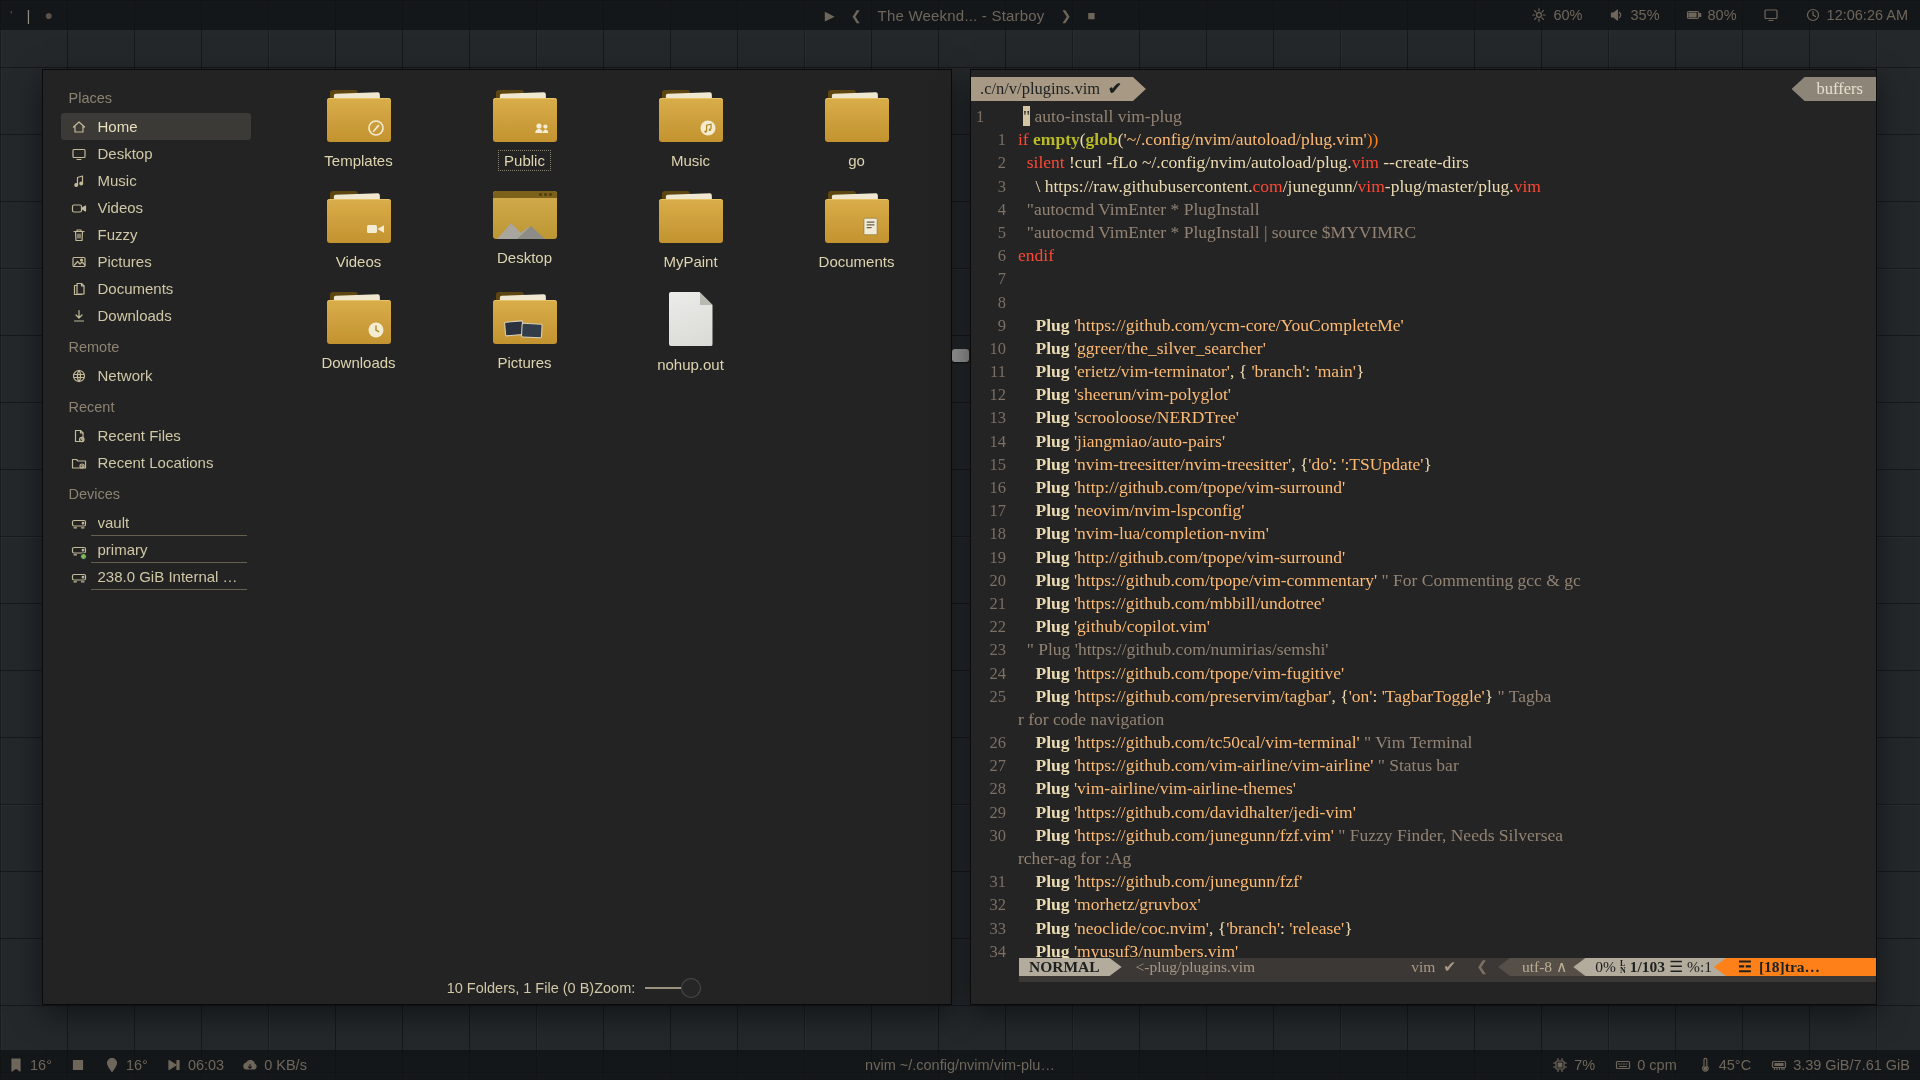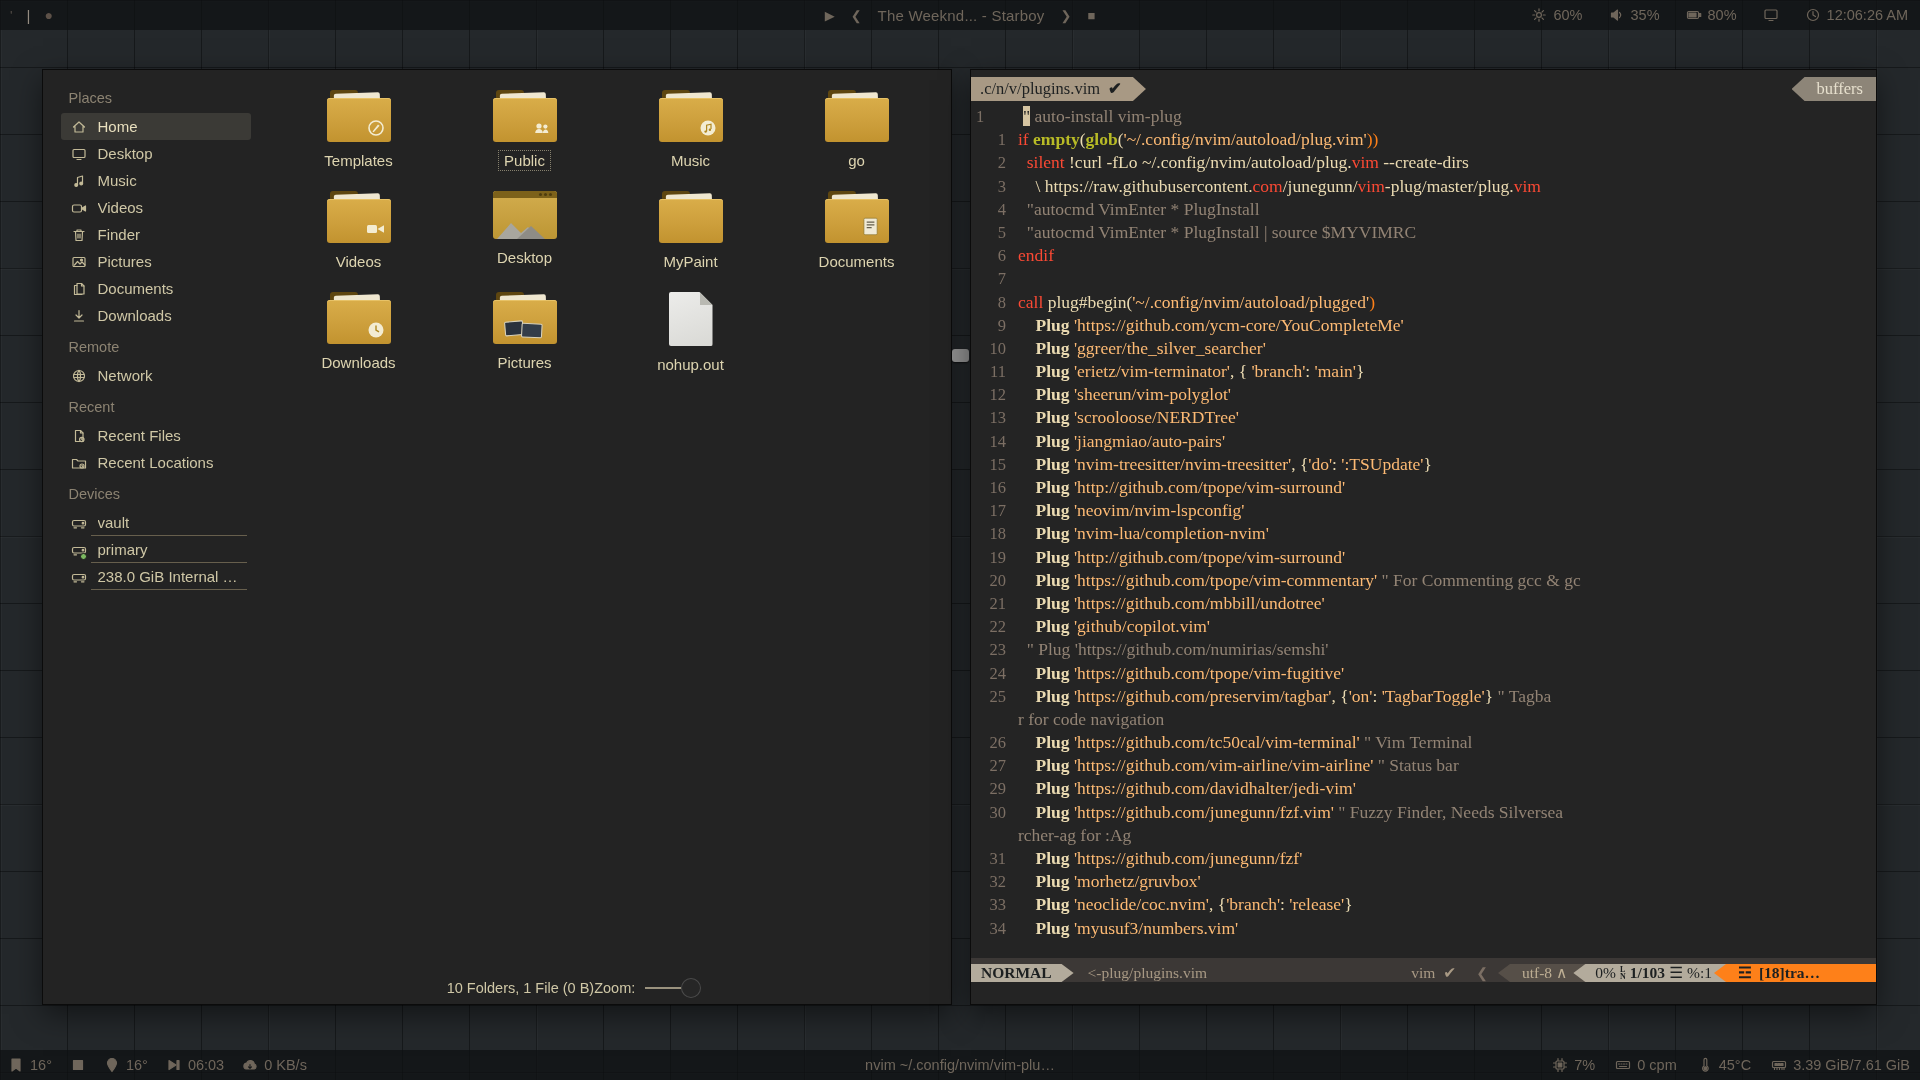--- a/index.html
+++ b/index.html
@@ -95,21 +95,21 @@
   .code{padding-left:12px;}
   .tk-k{color:#fb4934;}
   .tk-s{color:#fdba74;}
   .tk-fn{color:#b8bb26;font-weight:bold;}
   .tk-t{color:#ebdbb2;}
   .tk-c{color:#928374;}
   .tk-o{color:#fe8019;}
   .tk-b{color:#ebdbb2;font-weight:bold;}
   .tk-cursor{background:#d5c4a1;color:#242424;}
 
-  .statusline{height:24px;flex:none;display:flex;align-items:flex-end;background:#3c3836;font-size:15.5px;}
+  .statusline{height:24px;flex:none;display:flex;align-items:flex-start;background:#3c3836;font-size:15.5px;margin-left:48px;}
   .statusline>div{display:flex;align-items:center;}
   .sl-a{background:#b3ab9c;color:#1d2021;font-weight:bold;padding:0 22px 0 10px;
     clip-path:polygon(0 0,calc(100% - 12px) 0,100% 50%,calc(100% - 12px) 100%,0 100%);}
   .sl-b{flex:1;color:#a89984;padding-left:14px;min-width:0;}
   .sl-ft{margin-left:auto;padding-right:20px;display:flex;gap:8px;}
   .sl-sep{color:#7c6f64;display:flex;align-items:center;font-size:14px;}
   .sl-c{background:#564f48;color:#bdae93;padding:0 18px 0 24px;margin-left:10px;
     clip-path:polygon(12px 0,100% 0,100% 100%,12px 100%,0 50%);}
   .sl-d{background:#b3ab9c;color:#1d2021;padding:0 14px 0 22px;margin-left:-12px;gap:4px;
     clip-path:polygon(12px 0,100% 0,100% 100%,12px 100%,0 50%);}
@@ -207,21 +207,21 @@
             <svg class="ic" viewBox="0 0 16 16" fill="none" stroke="currentColor" stroke-width="1.2" stroke-linecap="round" stroke-linejoin="round">
               <rect x="1.5" y="5" width="9" height="7" rx="1.5"></rect>
               <path d="M10.5 8.5 14.5 6v5z" fill="currentColor"></path>
             </svg>
             <span class="sb-label">Videos</span>
           </div>
           <div class="sb-item">
             <svg class="ic" viewBox="0 0 16 16" fill="none" stroke="currentColor" stroke-width="1.2" stroke-linecap="round" stroke-linejoin="round">
               <path d="M3 4.5h10M6 4.5V3h4v1.5M4.5 4.5l.5 9h6l.5-9M7 7v4M9 7v4"></path>
             </svg>
-            <span class="sb-label">Finder</span>
+            <span class="sb-label">Fuzzy</span>
           </div>
           <div class="sb-item">
             <svg class="ic" viewBox="0 0 16 16" fill="none" stroke="currentColor" stroke-width="1.2" stroke-linecap="round" stroke-linejoin="round">
               <rect x="2" y="3.5" width="12" height="9" rx="1"></rect>
               <path d="M3.5 11l3-3.5 2.5 2.5 2-2 3 3"></path>
               <circle cx="10.5" cy="6" r="1" fill="currentColor"></circle>
             </svg>
             <span class="sb-label">Pictures</span>
           </div>
           <div class="sb-item">
@@ -436,41 +436,42 @@
     </div>
     <div class="buffer">
         <div class="row"><span class="ln cur">1</span><span class="code"><span class="tk-cursor">"</span><span class="tk-c"> auto-install vim-plug</span></span></div>
         <div class="row"><span class="ln">1</span><span class="code"><span class="tk-k">if </span><span class="tk-fn">empty</span><span class="tk-t">(</span><span class="tk-fn">glob</span><span class="tk-t">(</span><span class="tk-s">'~/.config/nvim/autoload/plug.vim'</span><span class="tk-o">))</span></span></div>
         <div class="row"><span class="ln">2</span><span class="code"><span class="tk-t">  </span><span class="tk-k">silent</span><span class="tk-t"> !curl -fLo ~/.config/nvim/autoload/plug.</span><span class="tk-k">vim</span><span class="tk-t"> --create-dirs</span></span></div>
         <div class="row"><span class="ln">3</span><span class="code"><span class="tk-t">    \ https://raw.githubusercontent.</span><span class="tk-k">com</span><span class="tk-t">/junegunn/</span><span class="tk-k">vim</span><span class="tk-t">-plug/master/plug.</span><span class="tk-k">vim</span></span></div>
         <div class="row"><span class="ln">4</span><span class="code"><span class="tk-c">  "autocmd VimEnter * PlugInstall</span></span></div>
         <div class="row"><span class="ln">5</span><span class="code"><span class="tk-c">  "autocmd VimEnter * PlugInstall | source $MYVIMRC</span></span></div>
         <div class="row"><span class="ln">6</span><span class="code"><span class="tk-k">endif</span></span></div>
         <div class="row"><span class="ln">7</span><span class="code"></span></div>
-        <div class="row"><span class="ln">8</span><span class="code"><span class="tk-k">call</span><span class="tk-t"> plug#begin(</span><span class="tk-s">'~/.config/nvim/autoload/plugged'</span><span class="tk-o">)</span></span></div>
+        <div class="row"><span class="ln">8</span></div>
         <div class="row"><span class="ln">9</span><span class="code"><span class="tk-t">    </span><span class="tk-b">Plug</span><span class="tk-t"> </span><span class="tk-s">'https://github.com/ycm-core/YouCompleteMe'</span></span></div>
         <div class="row"><span class="ln">10</span><span class="code"><span class="tk-t">    </span><span class="tk-b">Plug</span><span class="tk-t"> </span><span class="tk-s">'ggreer/the_silver_searcher'</span></span></div>
         <div class="row"><span class="ln">11</span><span class="code"><span class="tk-t">    </span><span class="tk-b">Plug</span><span class="tk-t"> </span><span class="tk-s">'erietz/vim-terminator'</span><span class="tk-t">, { </span><span class="tk-s">'branch'</span><span class="tk-t">: </span><span class="tk-s">'main'</span><span class="tk-t">}</span></span></div>
         <div class="row"><span class="ln">12</span><span class="code"><span class="tk-t">    </span><span class="tk-b">Plug</span><span class="tk-t"> </span><span class="tk-s">'sheerun/vim-polyglot'</span></span></div>
         <div class="row"><span class="ln">13</span><span class="code"><span class="tk-t">    </span><span class="tk-b">Plug</span><span class="tk-t"> </span><span class="tk-s">'scrooloose/NERDTree'</span></span></div>
         <div class="row"><span class="ln">14</span><span class="code"><span class="tk-t">    </span><span class="tk-b">Plug</span><span class="tk-t"> </span><span class="tk-s">'jiangmiao/auto-pairs'</span></span></div>
         <div class="row"><span class="ln">15</span><span class="code"><span class="tk-t">    </span><span class="tk-b">Plug</span><span class="tk-t"> </span><span class="tk-s">'nvim-treesitter/nvim-treesitter'</span><span class="tk-t">, {</span><span class="tk-s">'do'</span><span class="tk-t">: </span><span class="tk-s">':TSUpdate'</span><span class="tk-t">}</span></span></div>
         <div class="row"><span class="ln">16</span><span class="code"><span class="tk-t">    </span><span class="tk-b">Plug</span><span class="tk-t"> </span><span class="tk-s">'http://github.com/tpope/vim-surround'</span></span></div>
         <div class="row"><span class="ln">17</span><span class="code"><span class="tk-t">    </span><span class="tk-b">Plug</span><span class="tk-t"> </span><span class="tk-s">'neovim/nvim-lspconfig'</span></span></div>
         <div class="row"><span class="ln">18</span><span class="code"><span class="tk-t">    </span><span class="tk-b">Plug</span><span class="tk-t"> </span><span class="tk-s">'nvim-lua/completion-nvim'</span></span></div>
         <div class="row"><span class="ln">19</span><span class="code"><span class="tk-t">    </span><span class="tk-b">Plug</span><span class="tk-t"> </span><span class="tk-s">'http://github.com/tpope/vim-surround'</span></span></div>
         <div class="row"><span class="ln">20</span><span class="code"><span class="tk-t">    </span><span class="tk-b">Plug</span><span class="tk-t"> </span><span class="tk-s">'https://github.com/tpope/vim-commentary'</span><span class="tk-c"> " For Commenting gcc &amp; gc</span></span></div>
         <div class="row"><span class="ln">21</span><span class="code"><span class="tk-t">    </span><span class="tk-b">Plug</span><span class="tk-t"> </span><span class="tk-s">'https://github.com/mbbill/undotree'</span></span></div>
         <div class="row"><span class="ln">22</span><span class="code"><span class="tk-t">    </span><span class="tk-b">Plug</span><span class="tk-t"> </span><span class="tk-s">'github/copilot.vim'</span></span></div>
         <div class="row"><span class="ln">23</span><span class="code"><span class="tk-c">  " Plug 'https://github.com/numirias/semshi'</span></span></div>
         <div class="row"><span class="ln">24</span><span class="code"><span class="tk-t">    </span><span class="tk-b">Plug</span><span class="tk-t"> </span><span class="tk-s">'https://github.com/tpope/vim-fugitive'</span></span></div>
         <div class="row"><span class="ln">25</span><span class="code"><span class="tk-t">    </span><span class="tk-b">Plug</span><span class="tk-t"> </span><span class="tk-s">'https://github.com/preservim/tagbar'</span><span class="tk-t">, {</span><span class="tk-s">'on'</span><span class="tk-t">: </span><span class="tk-s">'TagbarToggle'</span><span class="tk-t">} </span><span class="tk-c">" Tagba</span></span></div>
         <div class="row"><span class="ln"></span><span class="code"><span class="tk-c">r for code navigation</span></span></div>
         <div class="row"><span class="ln">26</span><span class="code"><span class="tk-t">    </span><span class="tk-b">Plug</span><span class="tk-t"> </span><span class="tk-s">'https://github.com/tc50cal/vim-terminal'</span><span class="tk-c"> " Vim Terminal</span></span></div>
         <div class="row"><span class="ln">27</span><span class="code"><span class="tk-t">    </span><span class="tk-b">Plug</span><span class="tk-t"> </span><span class="tk-s">'https://github.com/vim-airline/vim-airline'</span><span class="tk-c"> " Status bar</span></span></div>
+        <div class="row"><span class="ln">28</span><span class="code"><span class="tk-t">    </span><span class="tk-b">Plug</span><span class="tk-t"> </span><span class="tk-s">'vim-airline/vim-airline-themes'</span></span></div>
         <div class="row"><span class="ln">29</span><span class="code"><span class="tk-t">    </span><span class="tk-b">Plug</span><span class="tk-t"> </span><span class="tk-s">'https://github.com/davidhalter/jedi-vim'</span></span></div>
         <div class="row"><span class="ln">30</span><span class="code"><span class="tk-t">    </span><span class="tk-b">Plug</span><span class="tk-t"> </span><span class="tk-s">'https://github.com/junegunn/fzf.vim'</span><span class="tk-c"> " Fuzzy Finder, Needs Silversea</span></span></div>
         <div class="row"><span class="ln"></span><span class="code"><span class="tk-c">rcher-ag for :Ag</span></span></div>
         <div class="row"><span class="ln">31</span><span class="code"><span class="tk-t">    </span><span class="tk-b">Plug</span><span class="tk-t"> </span><span class="tk-s">'https://github.com/junegunn/fzf'</span></span></div>
         <div class="row"><span class="ln">32</span><span class="code"><span class="tk-t">    </span><span class="tk-b">Plug</span><span class="tk-t"> </span><span class="tk-s">'morhetz/gruvbox'</span></span></div>
         <div class="row"><span class="ln">33</span><span class="code"><span class="tk-t">    </span><span class="tk-b">Plug</span><span class="tk-t"> </span><span class="tk-s">'neoclide/coc.nvim'</span><span class="tk-t">, {</span><span class="tk-s">'branch'</span><span class="tk-t">: </span><span class="tk-s">'release'</span><span class="tk-t">}</span></span></div>
         <div class="row"><span class="ln">34</span><span class="code"><span class="tk-t">    </span><span class="tk-b">Plug</span><span class="tk-t"> </span><span class="tk-s">'myusuf3/numbers.vim'</span></span></div>
       </div>
     <div class="statusline">
       <div class="sl-a">NORMAL</div>

